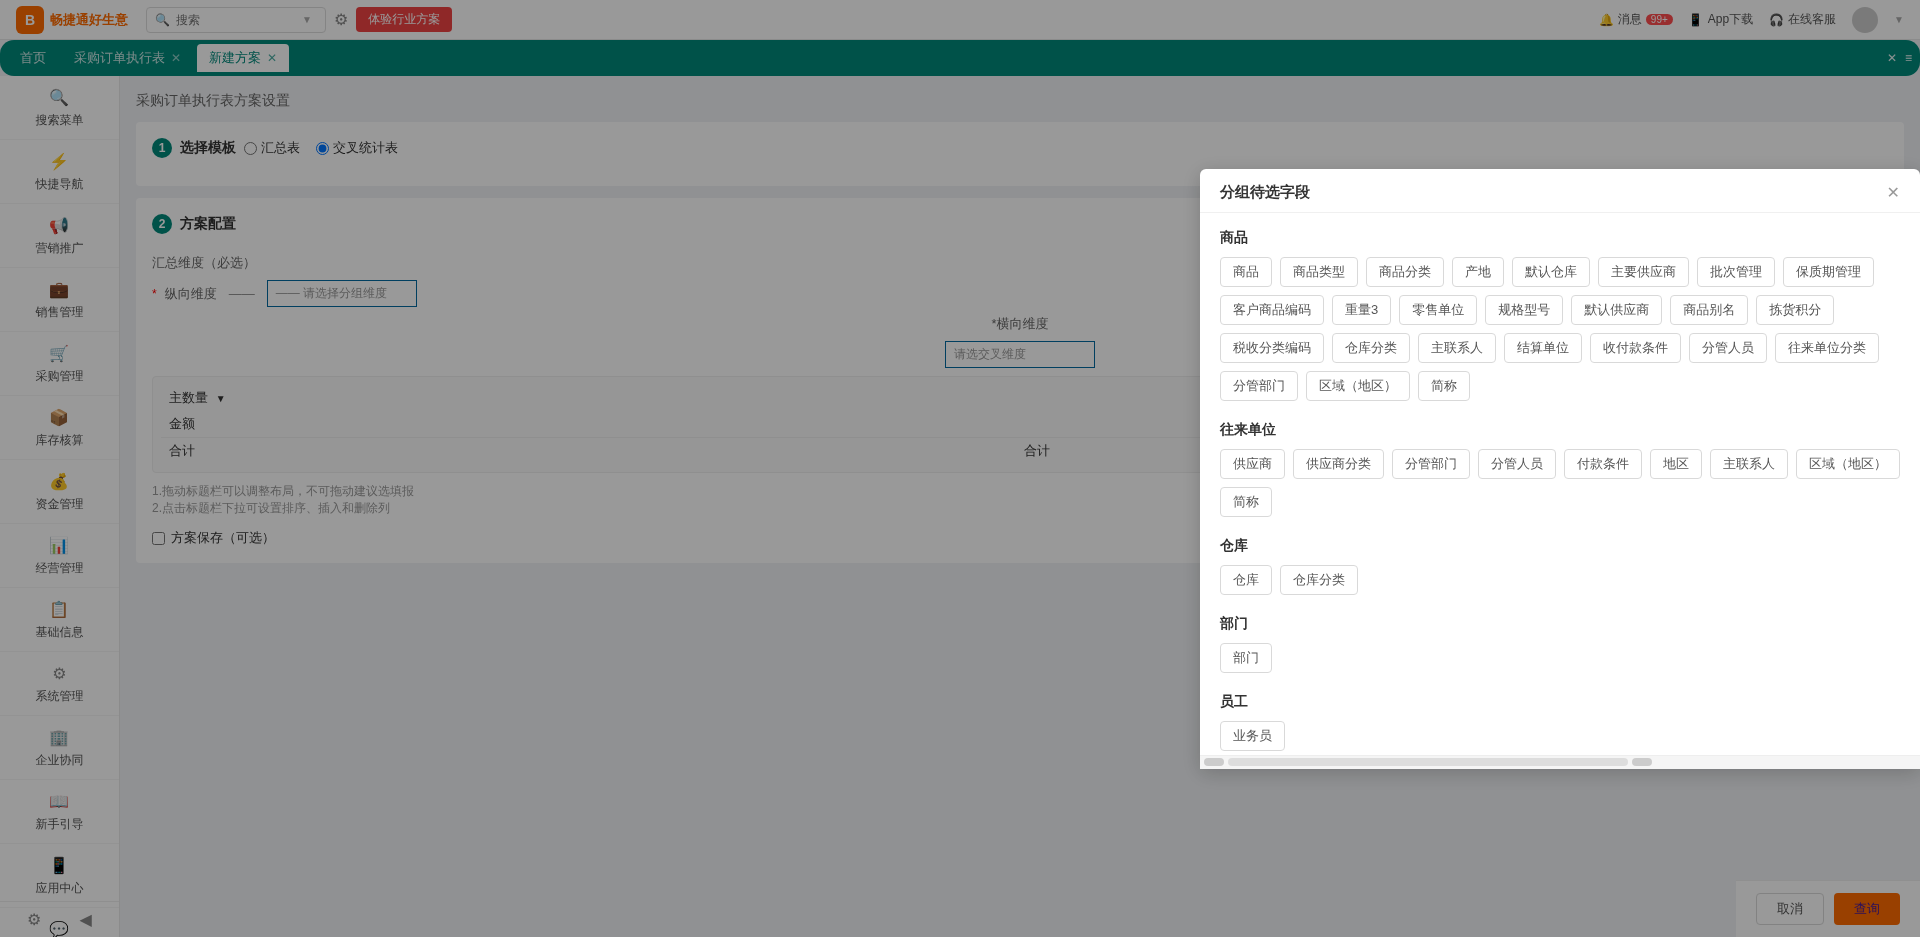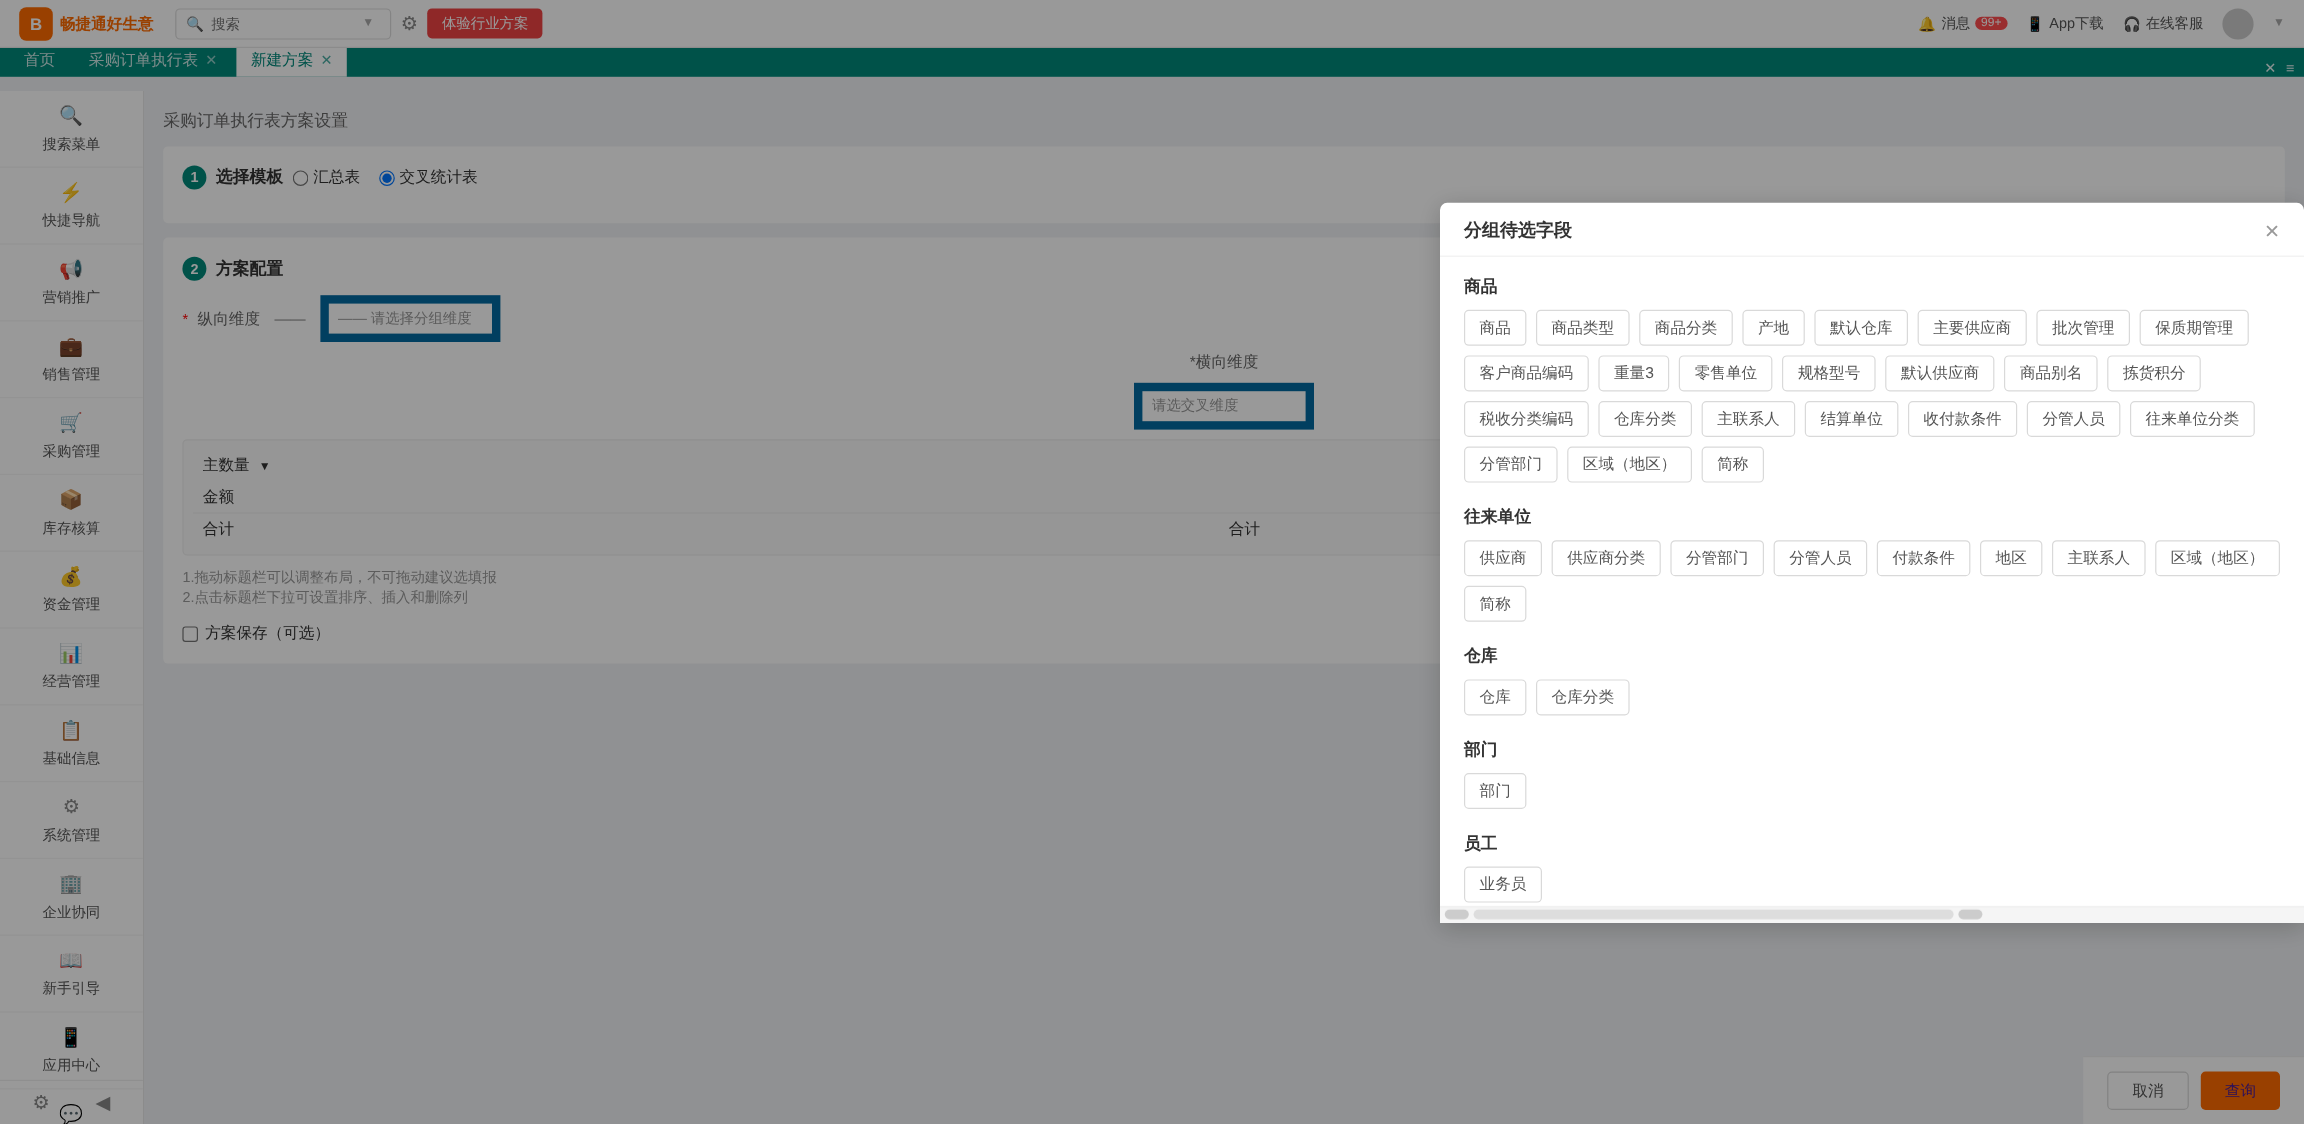--- a/index.html
+++ b/index.html
@@ -60,28 +60,29 @@
       display: flex; align-items: center; gap: 4px; font-size: 12px; color: #555; cursor: pointer;
     }
     .badge {
       background: #ff4d4f; color: #fff; border-radius: 10px;
       padding: 0 5px; font-size: 10px; min-width: 16px; text-align: center;
     }
     .avatar { width: 26px; height: 26px; border-radius: 50%; background: #ccc; }
 
     
     .tab-bar {
-      height: 24px;
+      height: 36px;
       background: #00897b;
       display: flex;
-      align-items: flex-end;
+      align-items: center;
       padding: 0 8px;
       position: fixed;
       top: 40px; left: 0; right: 0;
       z-index: 99;
+      border-radius: 14px;
     }
     .tab-item {
       height: 28px;
       display: flex; align-items: center; gap: 6px;
       padding: 0 12px;
       border-radius: 4px 4px 0 0;
       cursor: pointer;
       font-size: 13px;
       color: rgba(255,255,255,0.8);
       margin-right: 4px;
@@ -220,21 +221,21 @@
     .btn-default {
       border: 1px solid #d9d9d9; background: #fff; color: #555;
       border-radius: 4px; padding: 6px 20px; font-size: 13px; cursor: pointer;
     }
     .btn-primary {
       border: none; background: #ff6b00; color: #4c1d95;
       border-radius: 4px; padding: 6px 20px; font-size: 13px; cursor: pointer;
     }
     .form-row { display: flex; align-items: center; gap: 8px; margin-bottom: 8px; }
     .select-box {
-      border: 7px solid #0369a1; border-radius: 0;
+      border: 1px solid #0369a1; border-radius: 0;
       padding: 4px 8px; font-size: 12px; color: #999;
       background: #fff; min-width: 150px;
       display: flex; align-items: center; justify-content: space-between;
     }
   </style>
 </head>
 <body>
 
 <div class="top-bar">
   <div class="logo-area">
@@ -374,20 +375,21 @@
         </label>
       </div>
     </div>
   </div>
 
   <div class="form-section">
     <div class="section-header">
       <div class="section-num">2</div>
       <span class="section-title">方案配置</span>
     </div>
+    <div style="padding:8px 0; color:#666; font-size:13px;">汇总维度（必选）</div>
     <div class="form-row">
       <span style="color:#f00;font-size:12px;">*</span>
       <span style="color:#666;">纵向维度</span>
       <span style="color:#888;margin:0 4px;">——</span>
       <div class="select-box">
         <span>——  请选择分组维度</span>
       </div>
     </div>
     <div class="form-row" style="margin-top:8px;flex-direction:column;">
       <span style="color:#666;">*横向维度</span>

